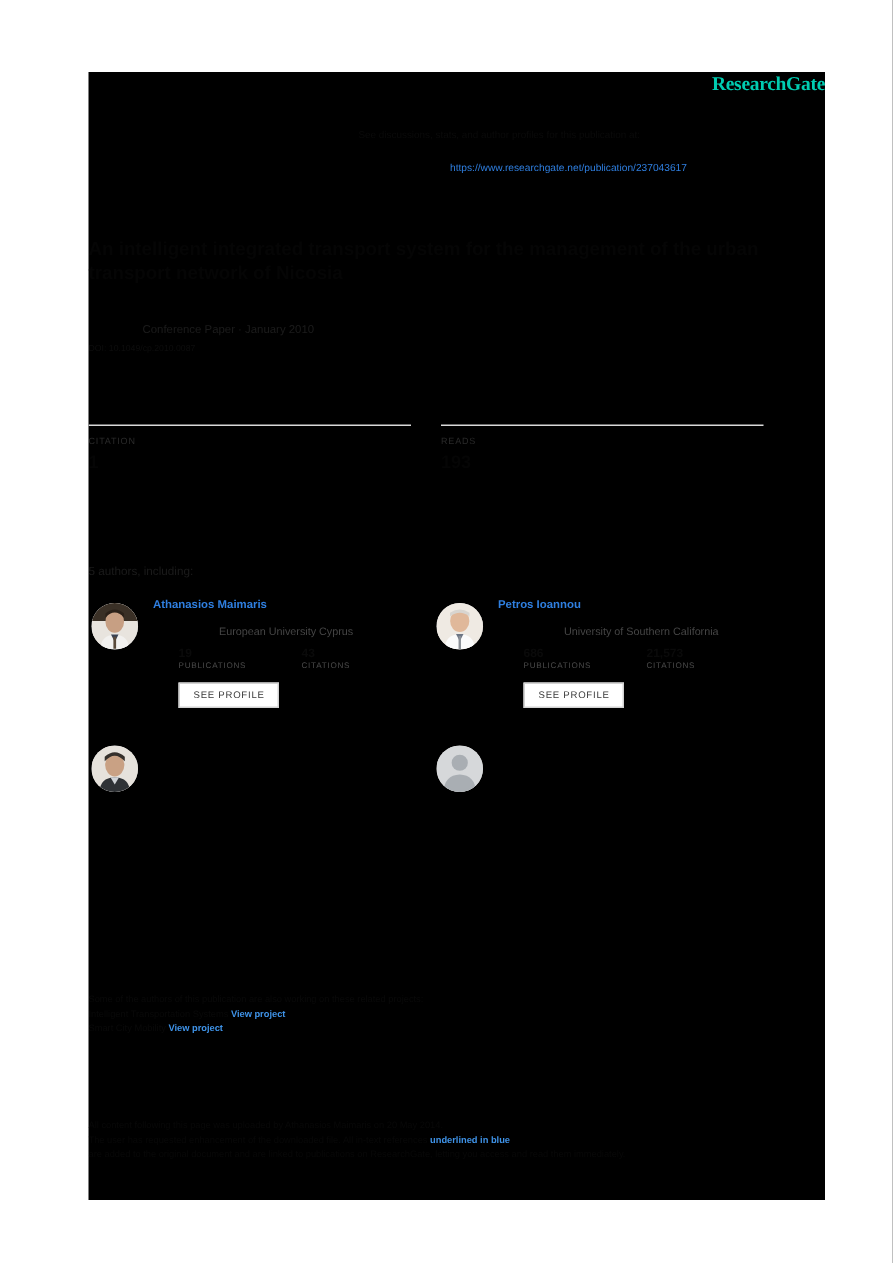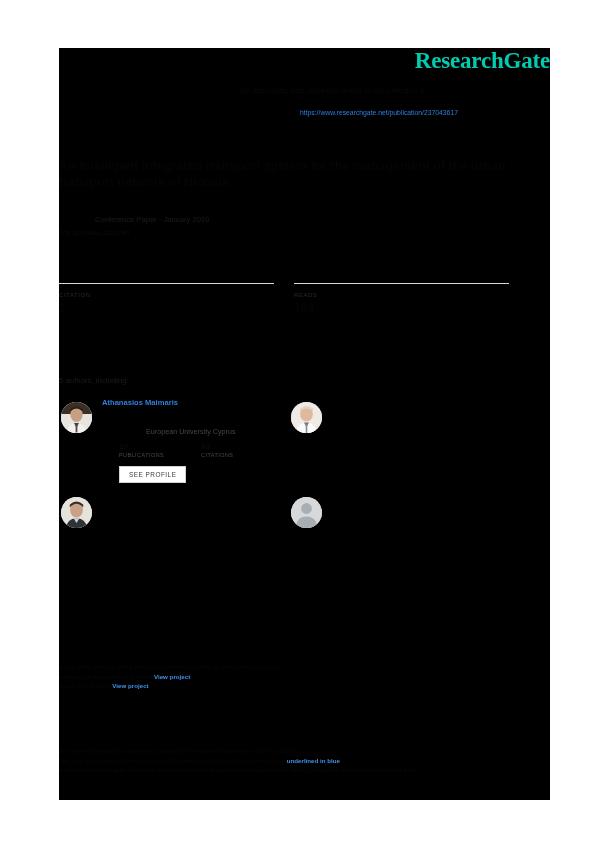--- a/index.html
+++ b/index.html
@@ -26,21 +26,21 @@
     overflow: hidden;
   }
 
   
   .rg-logo {
     position: absolute;
     right: 0px;
     top: 0px;
     font-family: "Liberation Serif", serif;
     font-weight: 700;
-    font-size: 23px;
+    font-size: 13px;
     letter-spacing: -0.2px;
     color: #00ccb1;
     white-space: nowrap;
   }
 
   .see-discussions {
     position: absolute;
     left: 180px;
     top: 38px;
     width: 300px;
@@ -167,21 +167,21 @@
   }
   .author-name {
     font-size: 7.6px;
     font-weight: 700;
     color: #2f7fe0;
     white-space: nowrap;
     overflow: hidden;
     text-overflow: ellipsis;
   }
   .author-affil {
-    margin-top: 20px;
+    margin-top: 9px;
     font-size: 7.2px;
     color: #454545;
     white-space: nowrap;
     overflow: hidden;
     text-overflow: ellipsis;
     padding-left: 44px;
   }
   .author-stats {
     margin-top: 6px;
     margin-left: 17px;
@@ -307,20 +307,35 @@
       <div class="avatar">
         <svg viewBox="0 0 31 31">
           <rect x="0" y="0" width="31" height="31" fill="#efeae3"></rect>
           <ellipse cx="15.5" cy="12" rx="6.4" ry="7.4" fill="#e0b89a"></ellipse>
           <path d="M9 9 Q15.5 4 22 9 L22 6.5 Q15.5 2.2 9 6.5 Z" fill="#d8d5d0"></path>
           <path d="M5.5 31 Q5.5 21 15.5 20.6 Q25.5 21 25.5 31 Z" fill="#fbfbfb"></path>
           <path d="M13 20.6 L15.5 25.5 L18 20.6 Z" fill="#6d7684"></path>
           <rect x="14.7" y="22" width="1.6" height="9" fill="#8a8f96"></rect>
         </svg>
       </div>
+      <div class="author-body">
+        <div class="author-name">Petros Ioannou</div>
+        <div class="author-affil">University of Southern California</div>
+        <div class="author-stats">
+          <div class="stat">
+            <div class="stat-num">686</div>
+            <div class="stat-label">PUBLICATIONS</div>
+          </div>
+          <div class="stat">
+            <div class="stat-num">21,573</div>
+            <div class="stat-label">CITATIONS</div>
+          </div>
+        </div>
+        <div class="see-profile">SEE PROFILE</div>
+      </div>
     </div>
 
     <div class="author c0 r1">
       <div class="avatar">
         <svg viewBox="0 0 31 31">
           <rect x="0" y="0" width="31" height="31" fill="#e6e2dc"></rect>
           <ellipse cx="15.5" cy="13" rx="6.4" ry="7.6" fill="#c9a184"></ellipse>
           <path d="M8.8 10.5 Q15.5 3 22.2 10.5 L22.2 7.5 Q15.5 1.4 8.8 7.5 Z" fill="#35302c"></path>
           <path d="M5.5 31 Q5.5 21.6 15.5 21.2 Q25.5 21.6 25.5 31 Z" fill="#2f3236"></path>
           <path d="M12.6 21.2 L15.5 26 L18.4 21.2 Z" fill="#cfd2d6"></path>

